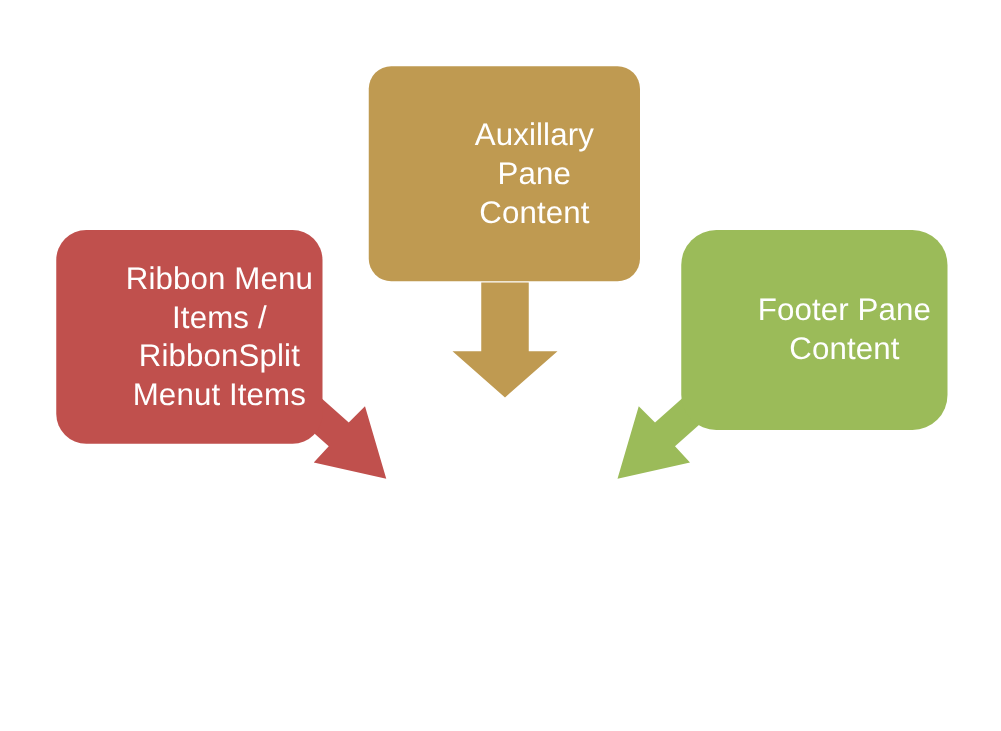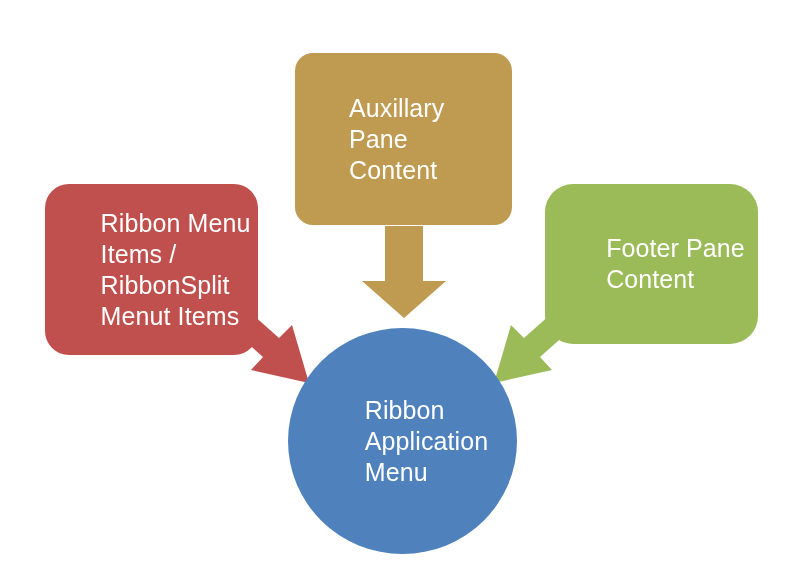--- a/index.html
+++ b/index.html
@@ -15,20 +15,21 @@
     width: 801px;
     height: 585px;
     background: #ffffff;
     overflow: hidden;
   }
   .node {
     position: absolute;
     display: flex;
     align-items: center;
     justify-content: center;
+    text-align: center;
     color: #ffffff;
     font-family: "Liberation Sans", sans-serif;
     font-size: 25px;
     line-height: 1.24;
     font-weight: 400;
     letter-spacing: 0.1px;
     box-sizing: border-box;
     z-index: 3;
     padding-left: 48px;
   }
@@ -114,19 +115,14 @@
 Items /
 RibbonSplit
 Menut Items</span>
   </div>
 
   <div class="node" id="footer-pane-box">
     <span class="label">Footer Pane
 Content</span>
   </div>
 
-  <div class="node" id="ribbon-app-menu-circle">
-    <span class="label">Ribbon
-Application
-Menu</span>
-  </div>
 
 </div>
 
 </body></html>

